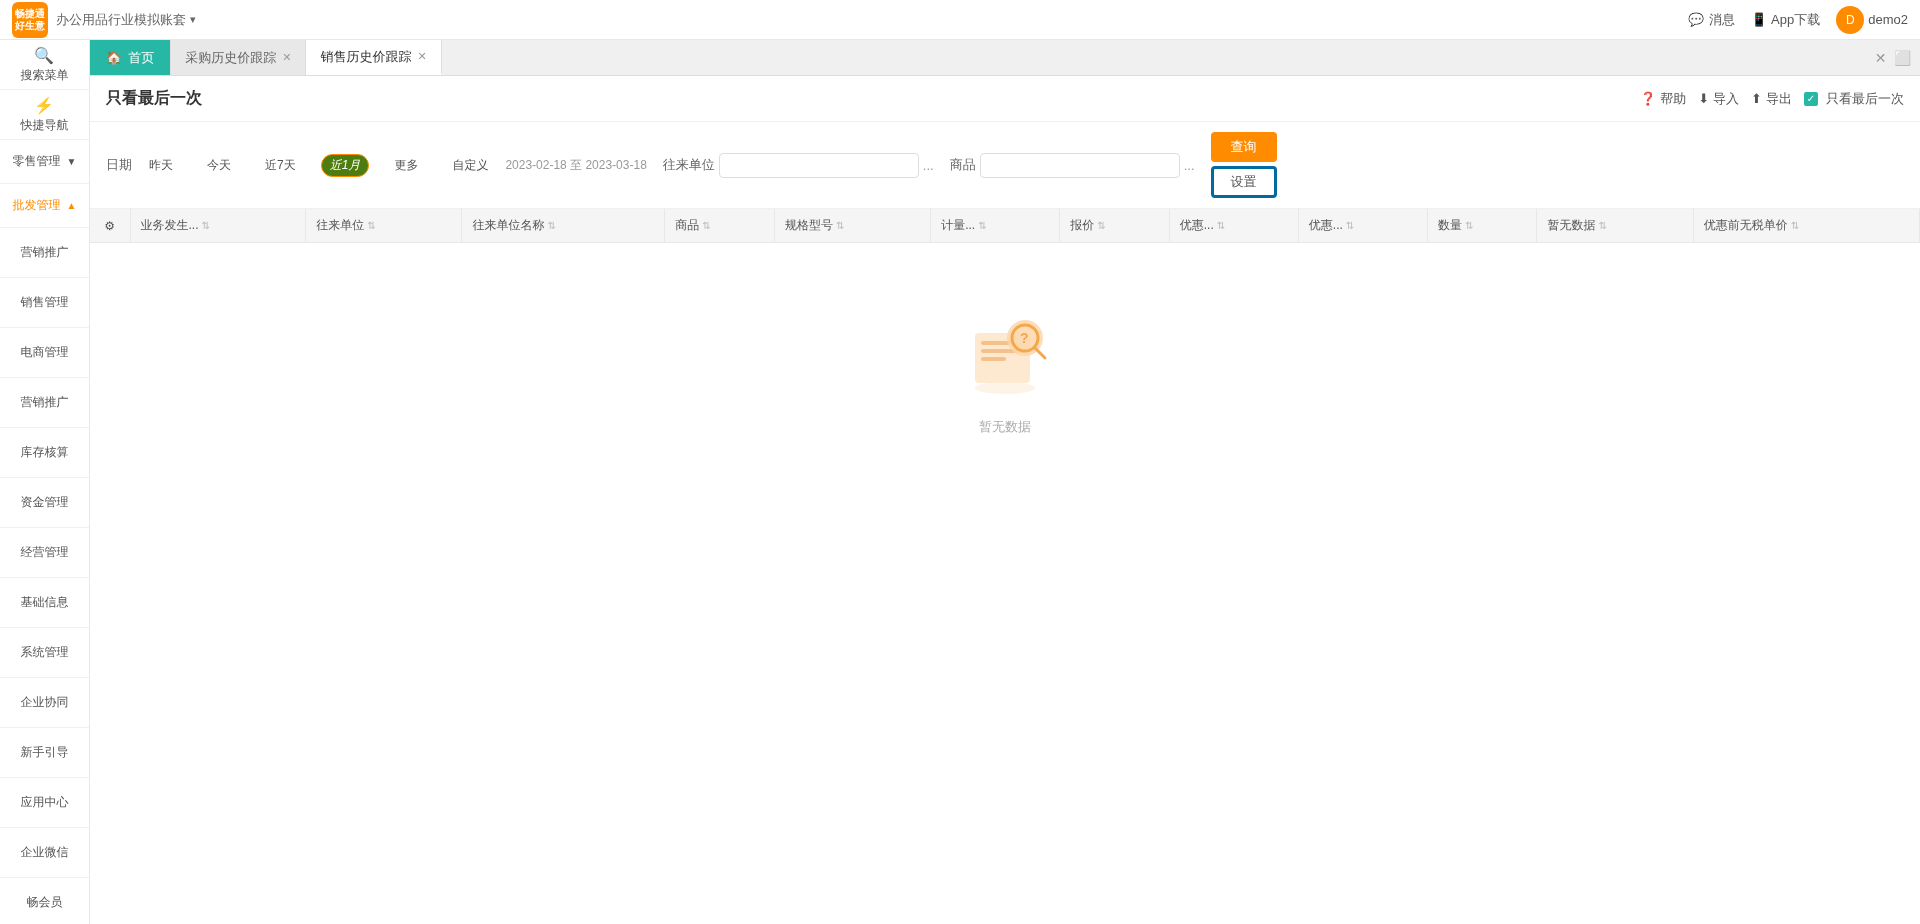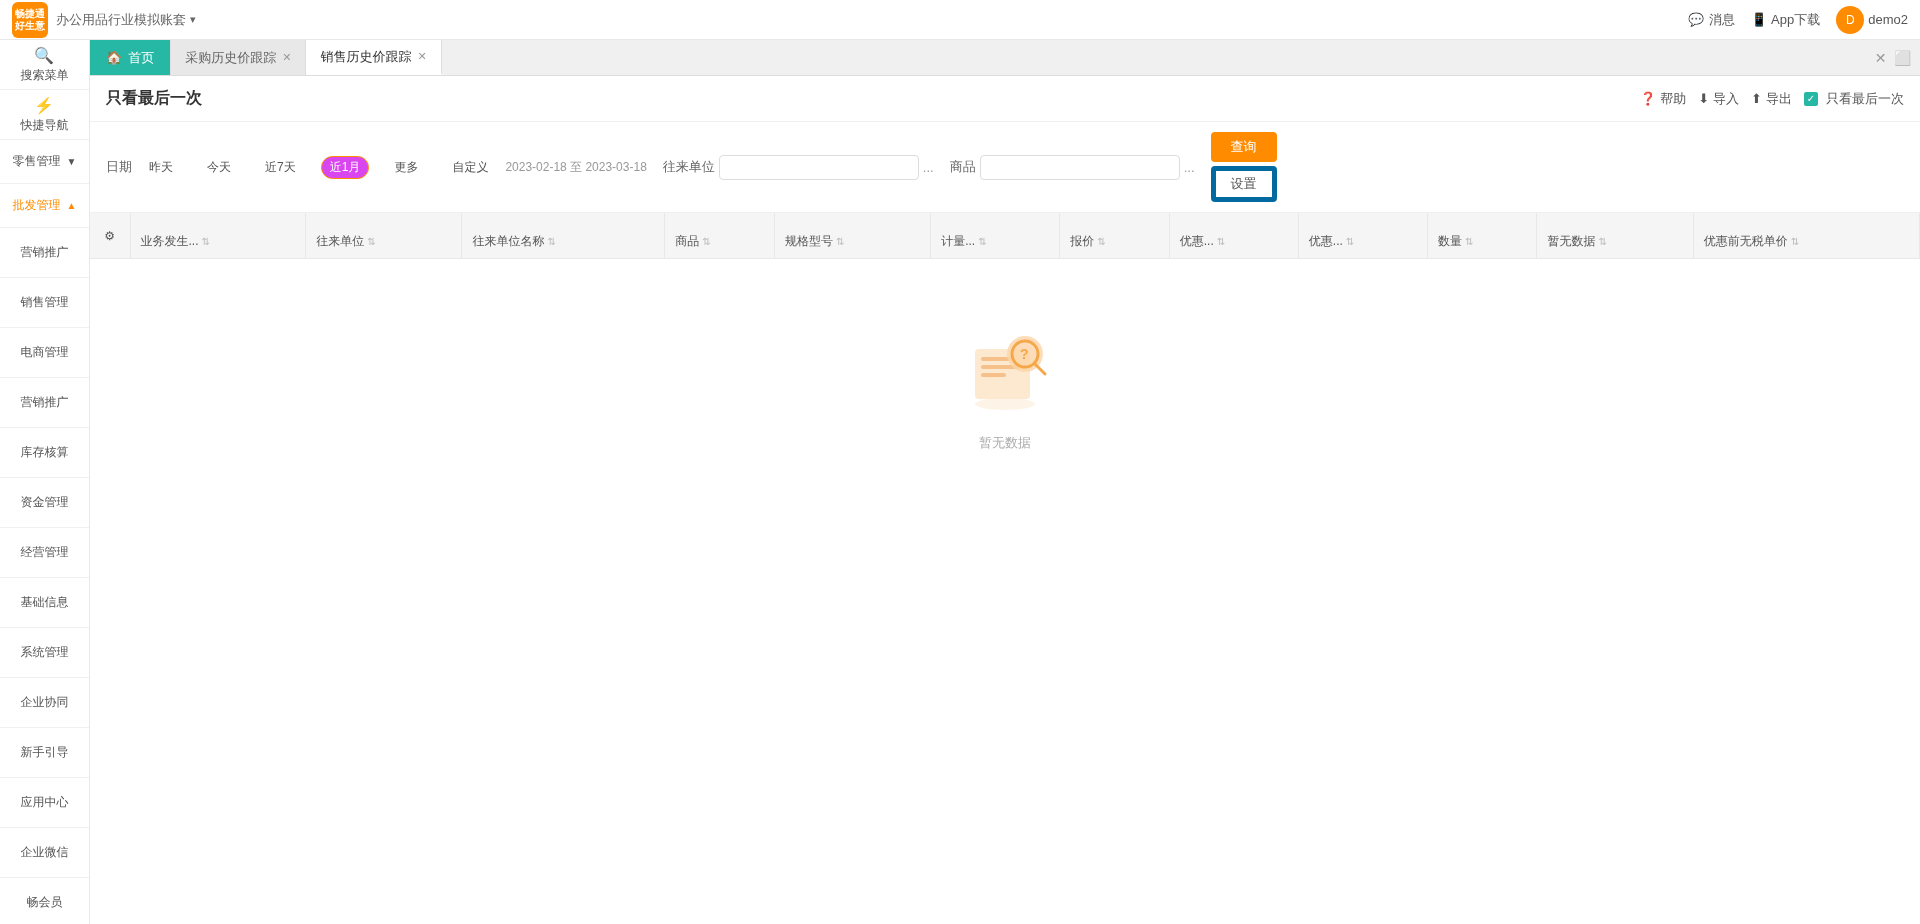--- a/index.html
+++ b/index.html
@@ -123,42 +123,42 @@
       align-items: center;
       gap: 16px;
       border-bottom: 1px solid #f0f0f0;
       flex-shrink: 0;
       flex-wrap: wrap;
     }
     .filter-row { display: flex; align-items: center; gap: 8px; flex-wrap: wrap; }
     .filter-label { color: #666; font-size: 13px; white-space: nowrap; }
     .date-btns { display: flex; align-items: center; gap: 16px; }
     .date-btn { padding: 2px 8px; border-radius: 12px; cursor: pointer; font-size: 12px; color: #555; border: 1px solid transparent; }
-    .date-btn.active { background: #d946ef; color: #fff; border-color: #ff8c00; border-radius: 12px; }
+    .date-btn.active { background: #4d7c0f; color: #fff; border-color: #ff8c00; border-radius: 12px; font-style: italic; }
     .date-range { font-size: 12px; color: #999; }
     .filter-input-group { display: flex; align-items: center; gap: 4px; }
     .filter-field-label { color: #666; font-size: 13px; white-space: nowrap; }
     .filter-input { border: 1px solid #ddd; border-radius: 4px; padding: 4px 8px; font-size: 13px; width: 200px; outline: none; color: #333; }
     .filter-dots { color: #999; font-size: 13px; cursor: pointer; }
     .query-btn {
       background: #ff8c00; color: #fff; border: none; border-radius: 4px;
       padding: 6px 20px; cursor: pointer; font-size: 13px; white-space: nowrap;
     }
     .setting-btn {
-      background: #fff; color: #555; border: 5px solid #0369a1; border-radius: 4px;
+      background: #fff; color: #555; border: 3px solid #0369a1; border-radius: 4px;
       padding: 4px 12px; cursor: pointer; font-size: 13px;
     }
     .filter-actions { display: flex; flex-direction: column; gap: 4px; }
 
     
     .table-wrapper { flex: 1; overflow: auto; }
     table { width: 100%; border-collapse: collapse; font-size: 12px; }
     thead tr { background: #f5f5f5; border-bottom: 1px solid #e8e8e8; }
     th { padding: 8px 10px; text-align: left; color: #555; font-weight: normal; border-right: 1px solid #e8e8e8; white-space: nowrap; cursor: pointer; user-select: none; }
-    .th-inner { display: flex; align-items: center; gap: 3px; margin-top: 12px; }
+    .th-inner { display: flex; align-items: center; gap: 3px; }
     .sort-icon { color: #bbb; font-size: 10px; }
     .th-settings { width: 40px; text-align: center; }
 
     
     .empty-state { flex: 1; display: flex; flex-direction: column; align-items: center; justify-content: center; padding: 60px 0; }
     .empty-text { color: #aaa; font-size: 13px; }
 
     
     .empty-illustration { margin-bottom: 12px; }
   </style>

